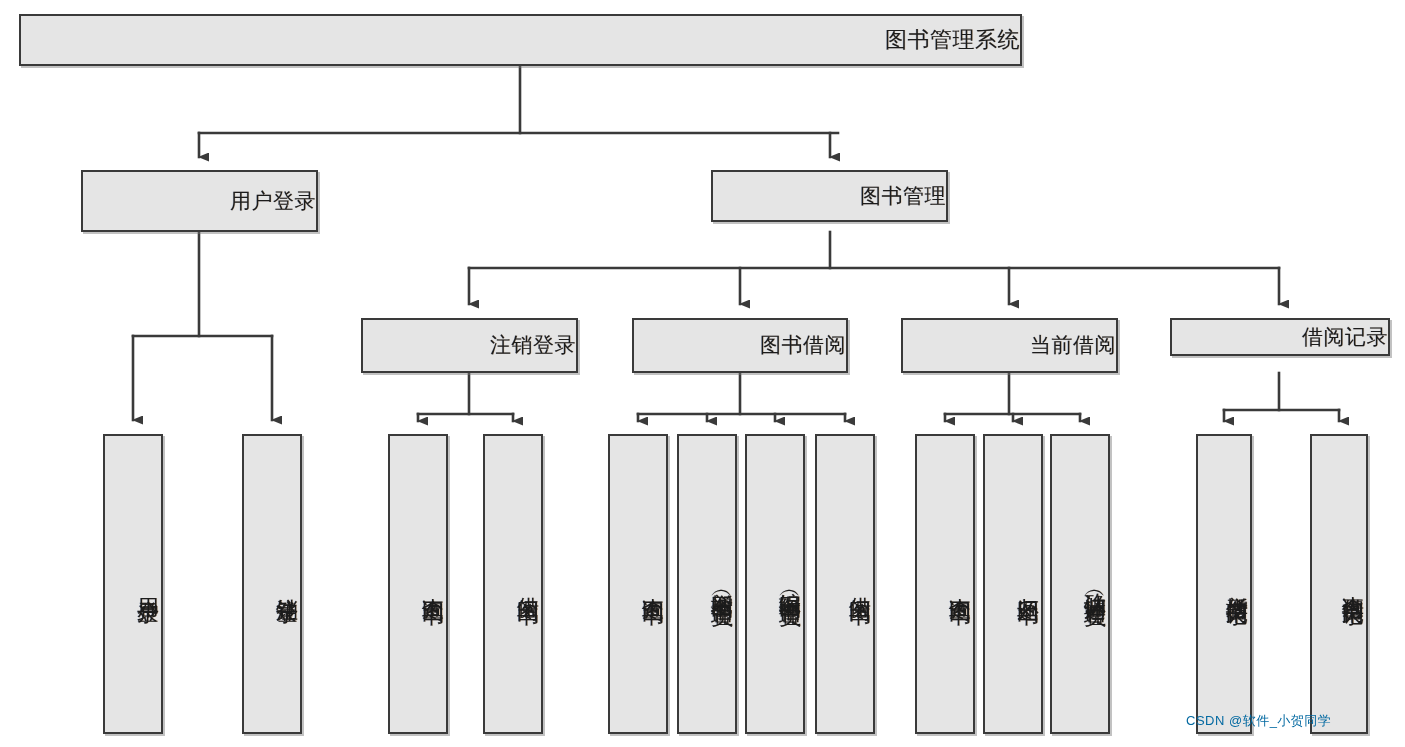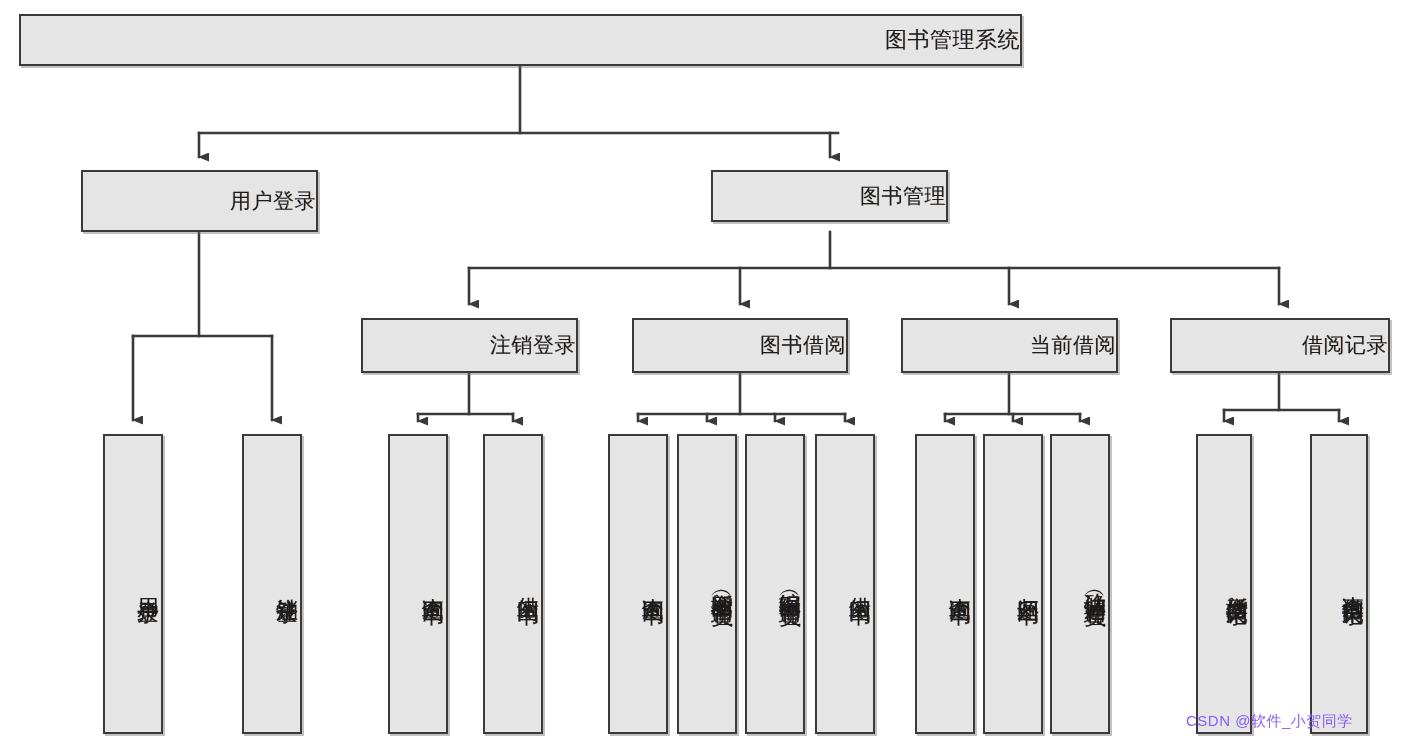--- a/index.html
+++ b/index.html
@@ -48,22 +48,22 @@
     line-height:1.22;
     letter-spacing:2px;
     white-space:normal;
     max-height:100%;
   }
   .node.root .lbl{ font-size:22px; }
   .watermark{
     position:absolute;
     left:1186px;
     top:712px;
-    font-size:15px;
-    color:#8b5cf6;
+    font-size:13px;
+    color:#0369a1;
     white-space:nowrap;
     z-index:5;
     letter-spacing:0.5px;
   }
 </style>
 </head>
 <body>
 
 <div id="stage">
 
@@ -130,21 +130,21 @@
 
   <div class="node" style="left:361px;top:318px;width:217px;height:55px;">
     <span class="lbl">注销登录</span>
   </div>
   <div class="node" style="left:901px;top:318px;width:217px;height:55px;">
     <span class="lbl">当前借阅</span>
   </div>
   <div class="node" style="left:632px;top:318px;width:216px;height:55px;">
     <span class="lbl">图书借阅</span>
   </div>
-  <div class="node" style="left:1170px;top:318px;width:220px;height:55px;">
+  <div class="node" style="left:1170px;top:318px;width:220px;height:38px;">
     <span class="lbl">借阅记录</span>
   </div>
 
   <div class="node vert" style="left:103px;top:434px;width:60px;height:300px;">
     <span class="lbl">用户登录</span>
   </div>
   <div class="node vert" style="left:242px;top:434px;width:60px;height:300px;">
     <span class="lbl">注销登录</span>
   </div>
 

